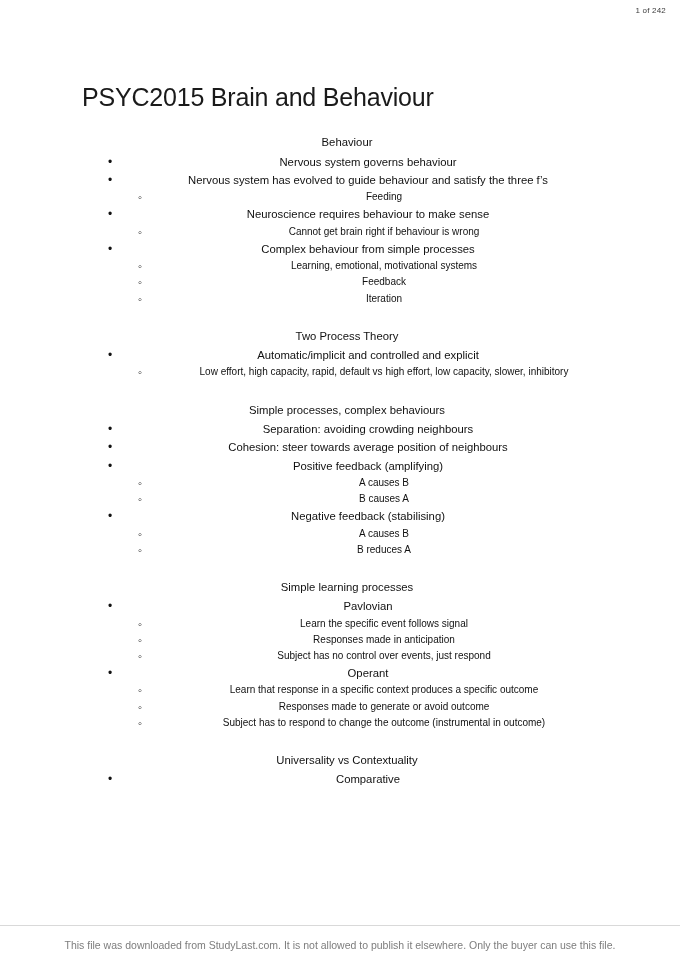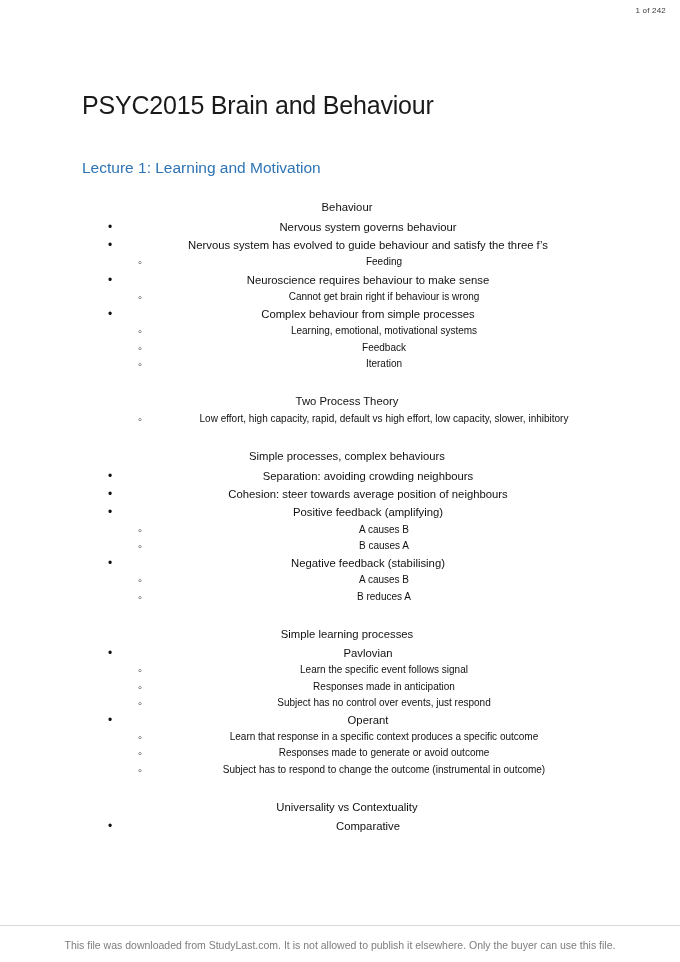--- a/index.html
+++ b/index.html
@@ -35,21 +35,21 @@
     position: absolute;
     left: 82px;
     top: 78px;
     width: 530px;
   }
   .doc-title {
     font-size: 25px;
     font-weight: normal;
     color: #1a1a1a;
     letter-spacing: -0.2px;
-    margin: 12px 0 0 0;
+    margin: 4px 0 0 0;
     line-height: 1.25;
   }
   .lecture-heading {
     font-size: 15.5px;
     color: #2e74b5;
     margin: 37px 0 0 0;
     font-weight: normal;
     line-height: 1.3;
   }
   .section {
@@ -125,21 +125,20 @@
 </style>
 </head>
 <body>
 
 <div class="page">
 
   <div class="page-counter">1 of 242</div>
 
   <div class="content">
     <h1 class="doc-title">PSYC2015 Brain and Behaviour</h1>
-    <h2 class="lecture-heading">Lecture 1: Learning and Motivation</h2>
 
     <div id="sections-root">
         <div class="section">
           <p class="section-label">Behaviour</p>
           <ul class="level1">
             <li class="bullet1">
               <span class="b1text">Nervous system governs behaviour</span>
             </li>
             <li class="bullet1">
               <span class="b1text">Nervous system has evolved to guide behaviour and satisfy the three f’s</span>
@@ -170,20 +169,21 @@
                   <span class="b2text">Iteration</span>
                 </li>
               </ul>
             </li>
           </ul>
         </div>
         <div class="section">
           <p class="section-label">Two Process Theory</p>
           <ul class="level1">
             <li class="bullet1">
+              <span class="b1text">Automatic/implicit and controlled and explicit</span>
               <ul class="level2">
                 <li class="bullet2">
                   <span class="b2text">Low effort, high capacity, rapid, default vs high effort, low capacity, slower, inhibitory</span>
                 </li>
               </ul>
             </li>
           </ul>
         </div>
         <div class="section">
           <p class="section-label">Simple processes, complex behaviours</p>

